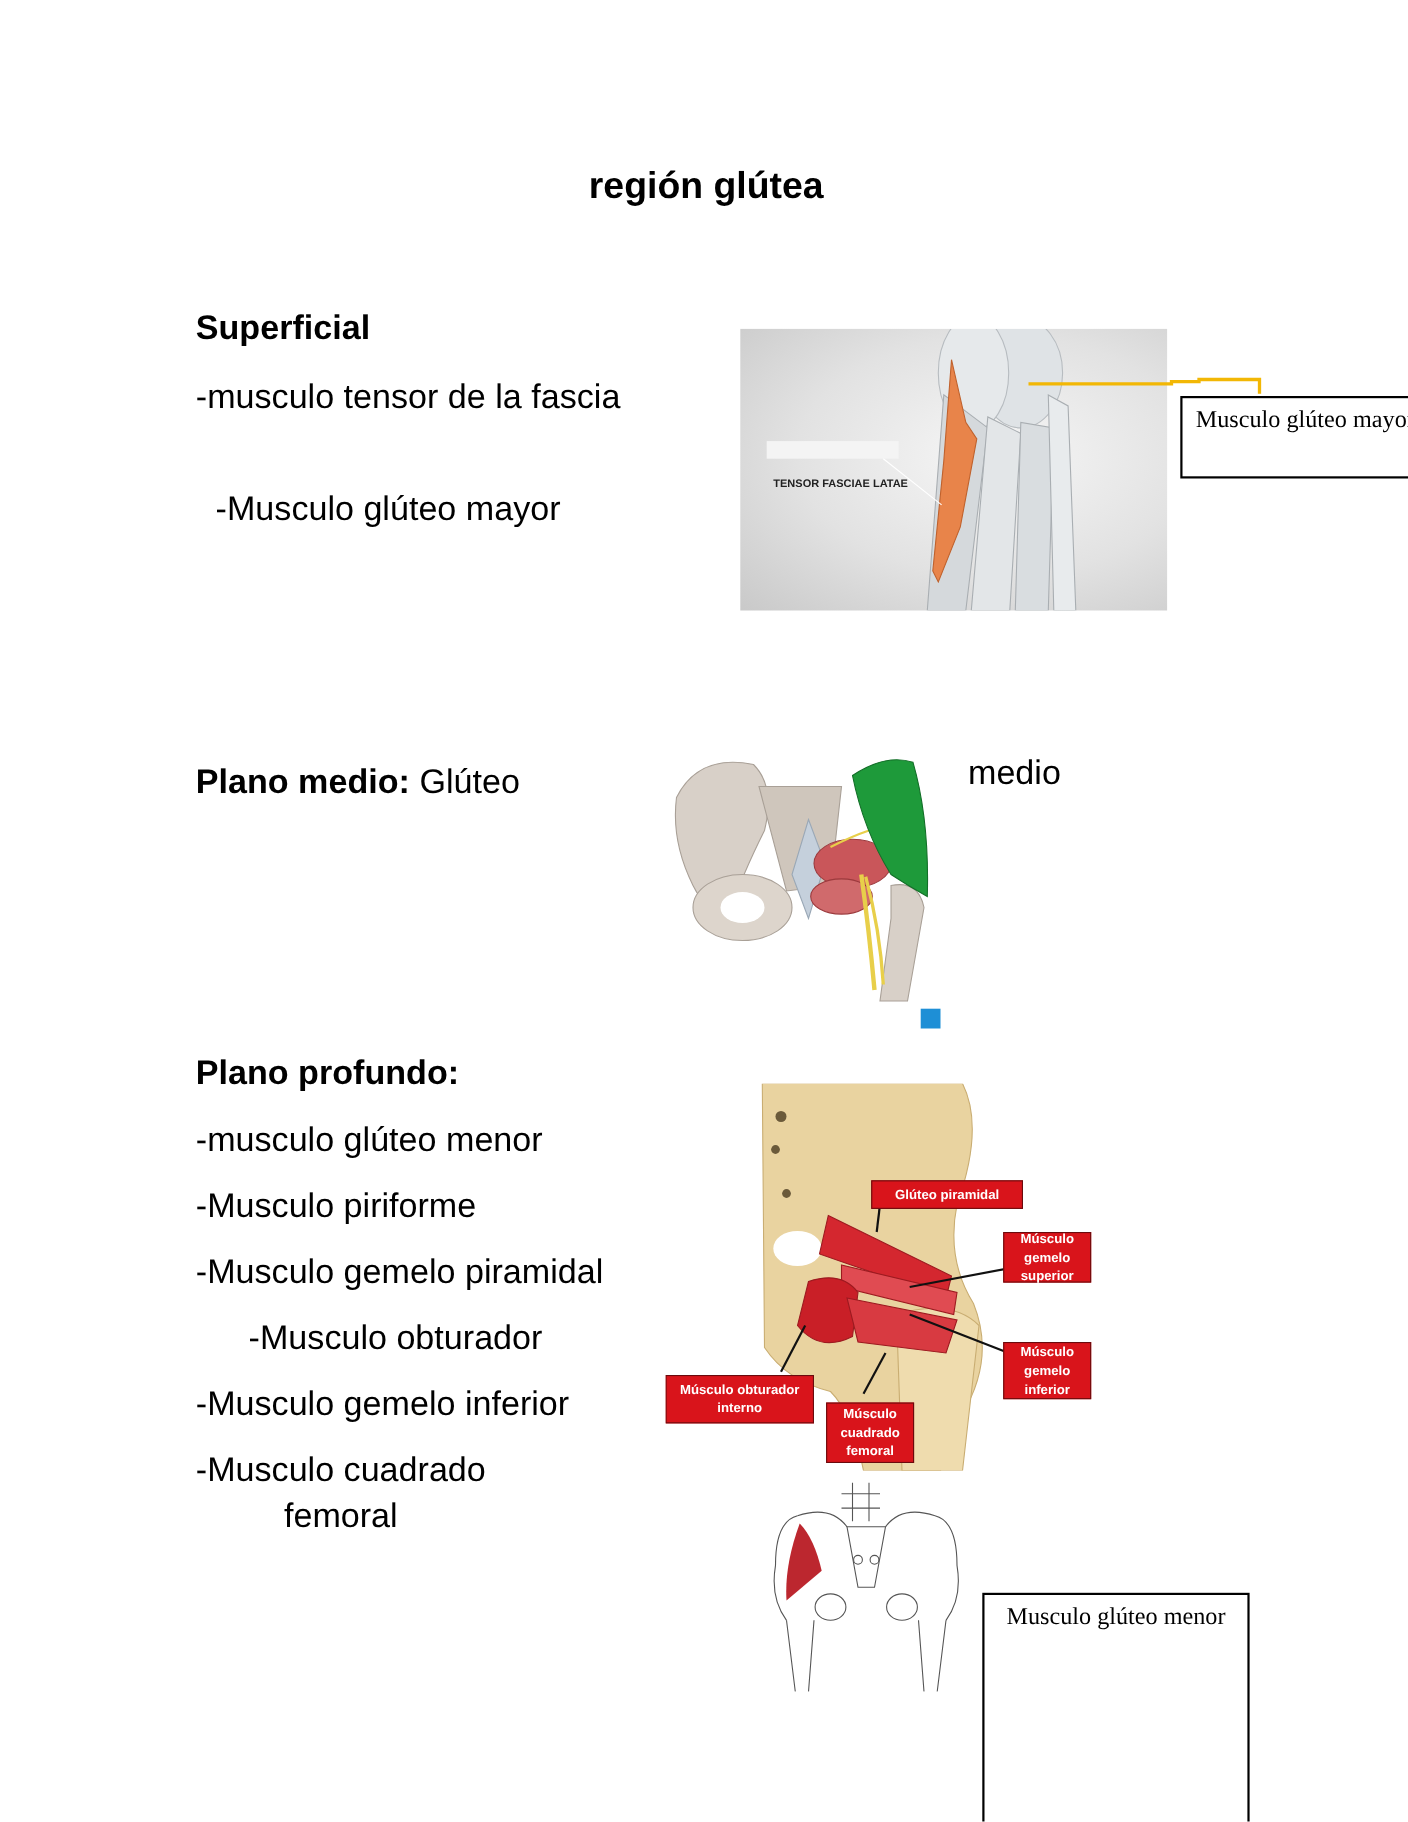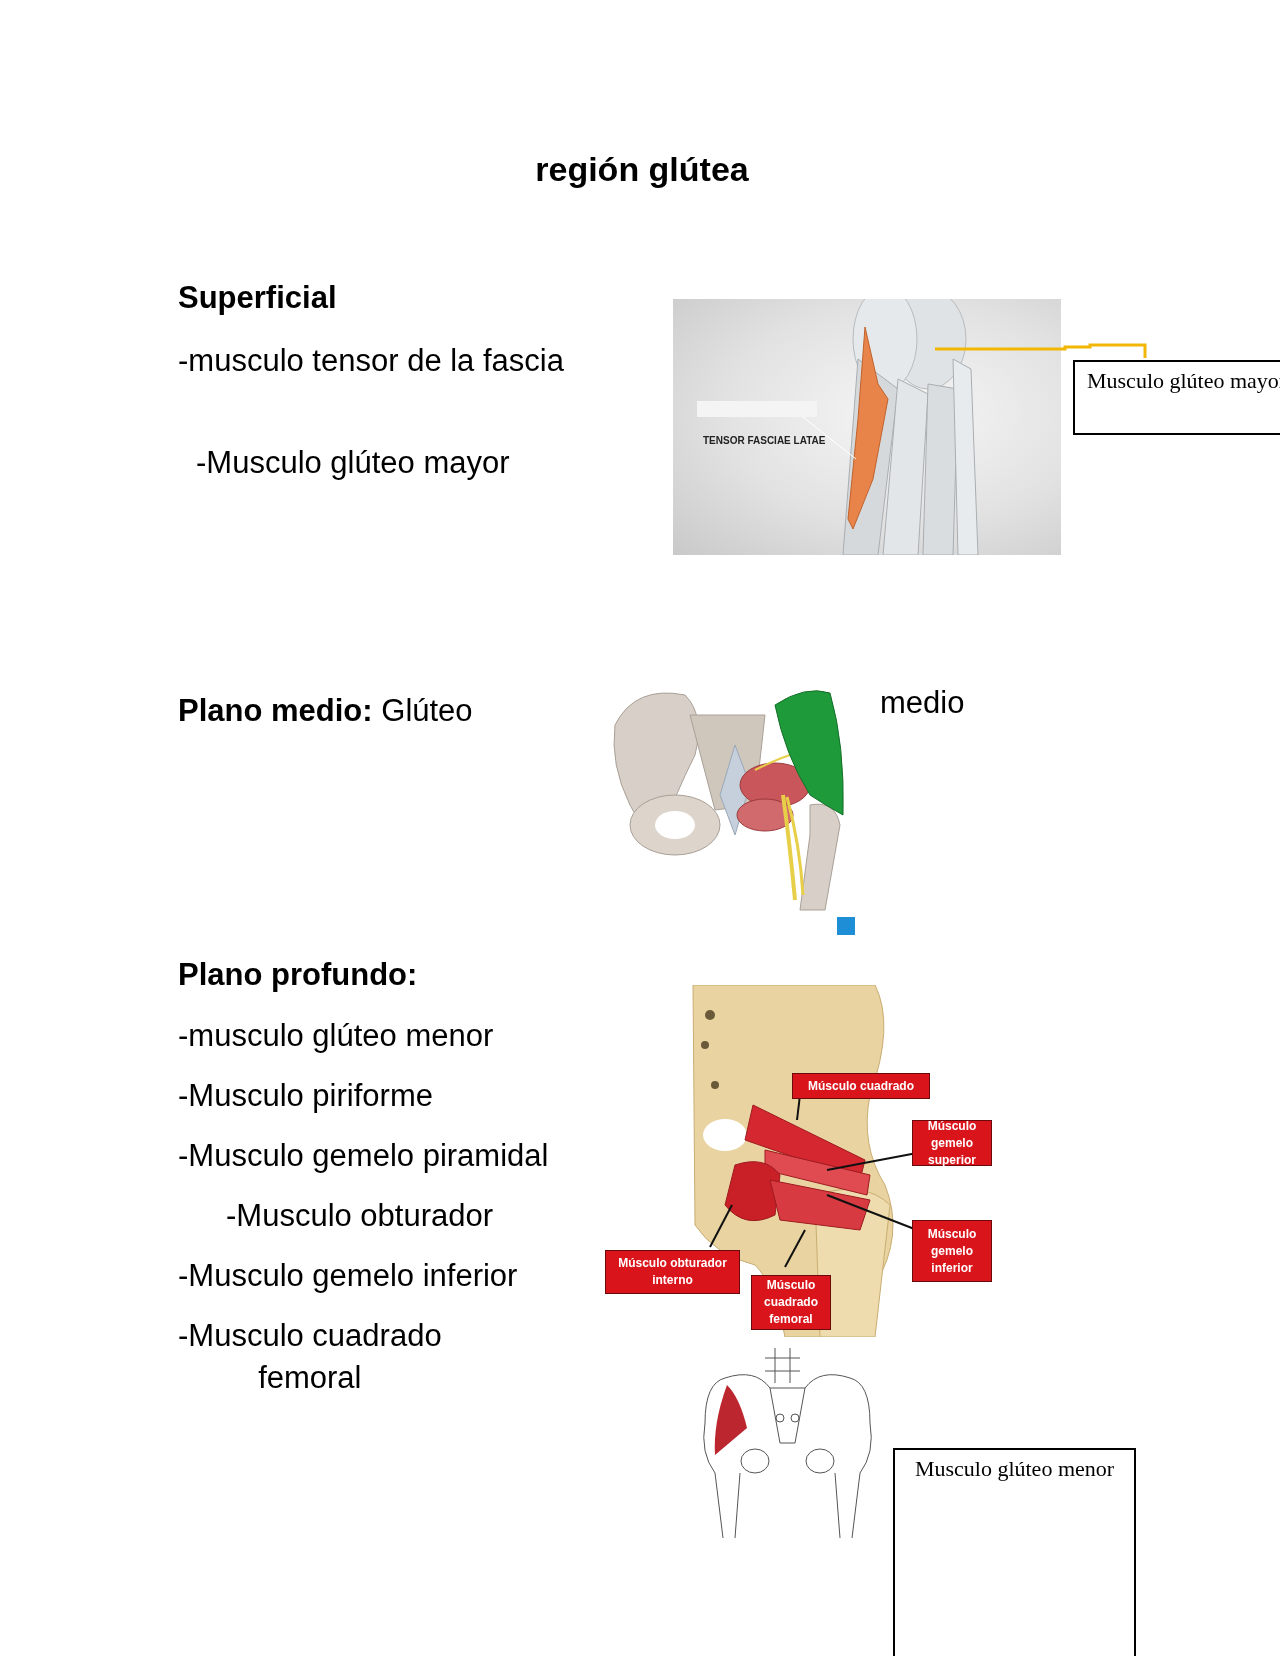--- a/index.html
+++ b/index.html
@@ -111,23 +111,23 @@
     <path d="M160 165 L265 190 L262 210 L160 185 Z" fill="#e04b52" stroke="#9d1a20"></path>
     <path d="M130 180 Q160 170 175 190 L170 230 Q140 245 120 220 Z" fill="#c91f27" stroke="#9d1a20"></path>
     <path d="M165 195 L265 215 L255 245 L175 235 Z" fill="#d83a41" stroke="#9d1a20"></path>
 
     <line x1="195" y1="110" x2="192" y2="135" stroke="#111" stroke-width="2"></line>
     <line x1="312" y1="168" x2="222" y2="185" stroke="#111" stroke-width="2"></line>
     <line x1="312" y1="245" x2="222" y2="210" stroke="#111" stroke-width="2"></line>
     <line x1="105" y1="262" x2="127" y2="220" stroke="#111" stroke-width="2"></line>
     <line x1="180" y1="282" x2="200" y2="245" stroke="#111" stroke-width="2"></line>
   </svg>
-  <div class="abs redlbl" style="left:187px;top:88px;width:138px;height:26px;">Músculo cuadrado</div>
+  <div class="abs redlbl" style="left:187px;top:88px;width:138px;height:26px;">Glúteo piramidal</div>
   <div class="abs redlbl" style="left:307px;top:135px;width:80px;height:46px;padding:12px 6px;">Músculo gemelo superior</div>
-  <div class="abs redlbl" style="left:307px;top:235px;width:80px;height:62px;padding:0 6px;">Músculo gemelo inferior</div>
+  <div class="abs redlbl" style="left:307px;top:235px;width:80px;height:52px;padding:0 6px;">Músculo gemelo inferior</div>
   <div class="abs redlbl" style="left:0px;top:265px;width:135px;height:44px;padding:0 8px;">Músculo obturador interno</div>
   <div class="abs redlbl" style="left:146px;top:290px;width:80px;height:55px;padding:0 8px;">Músculo cuadrado femoral</div>
 </div>
 
 <div class="abs fig" style="left:695px;top:1343px;width:185px;height:195px;">
   <svg width="185" height="195" viewBox="0 0 185 195">
     <g fill="none" stroke="#555" stroke-width="1">
       <path d="M80 5 L80 40 M95 5 L95 40 M70 15 L105 15 M70 28 L105 28"></path>
       <path d="M30 35 Q10 40 10 80 Q5 110 20 130 M155 35 Q175 40 175 80 Q180 110 165 130"></path>
       <path d="M30 35 Q60 25 75 45 M155 35 Q125 25 110 45"></path>

